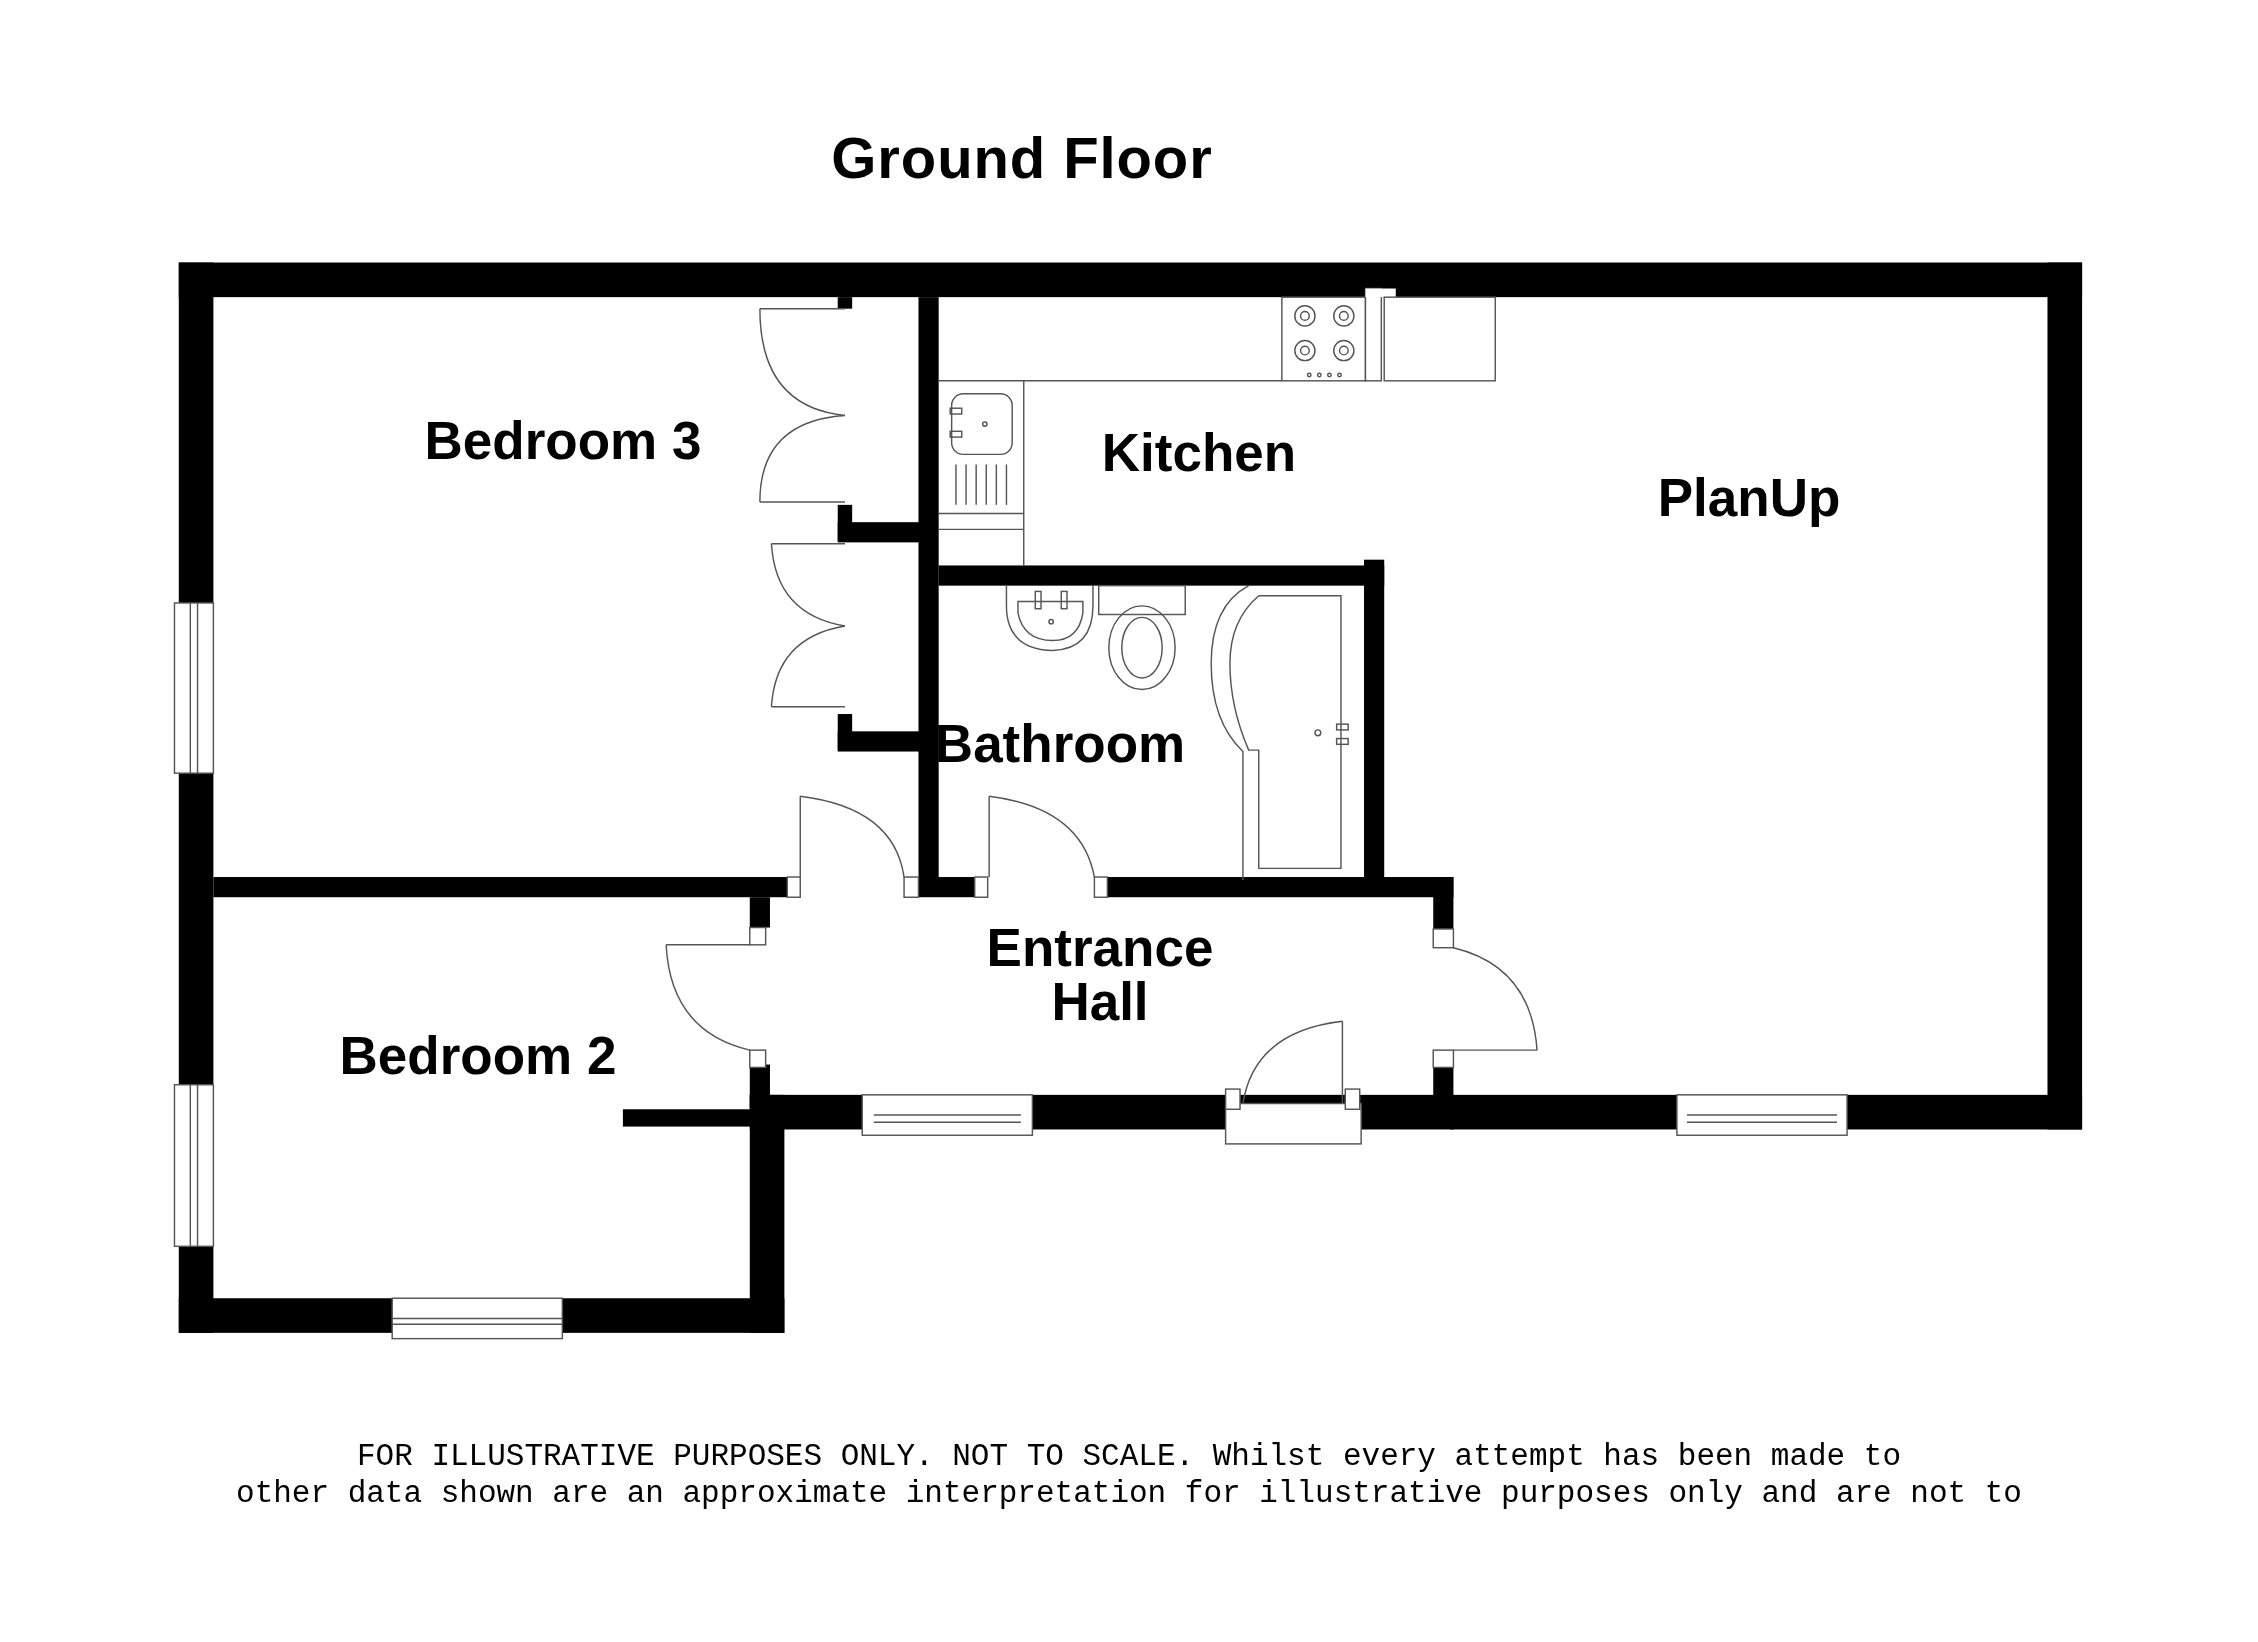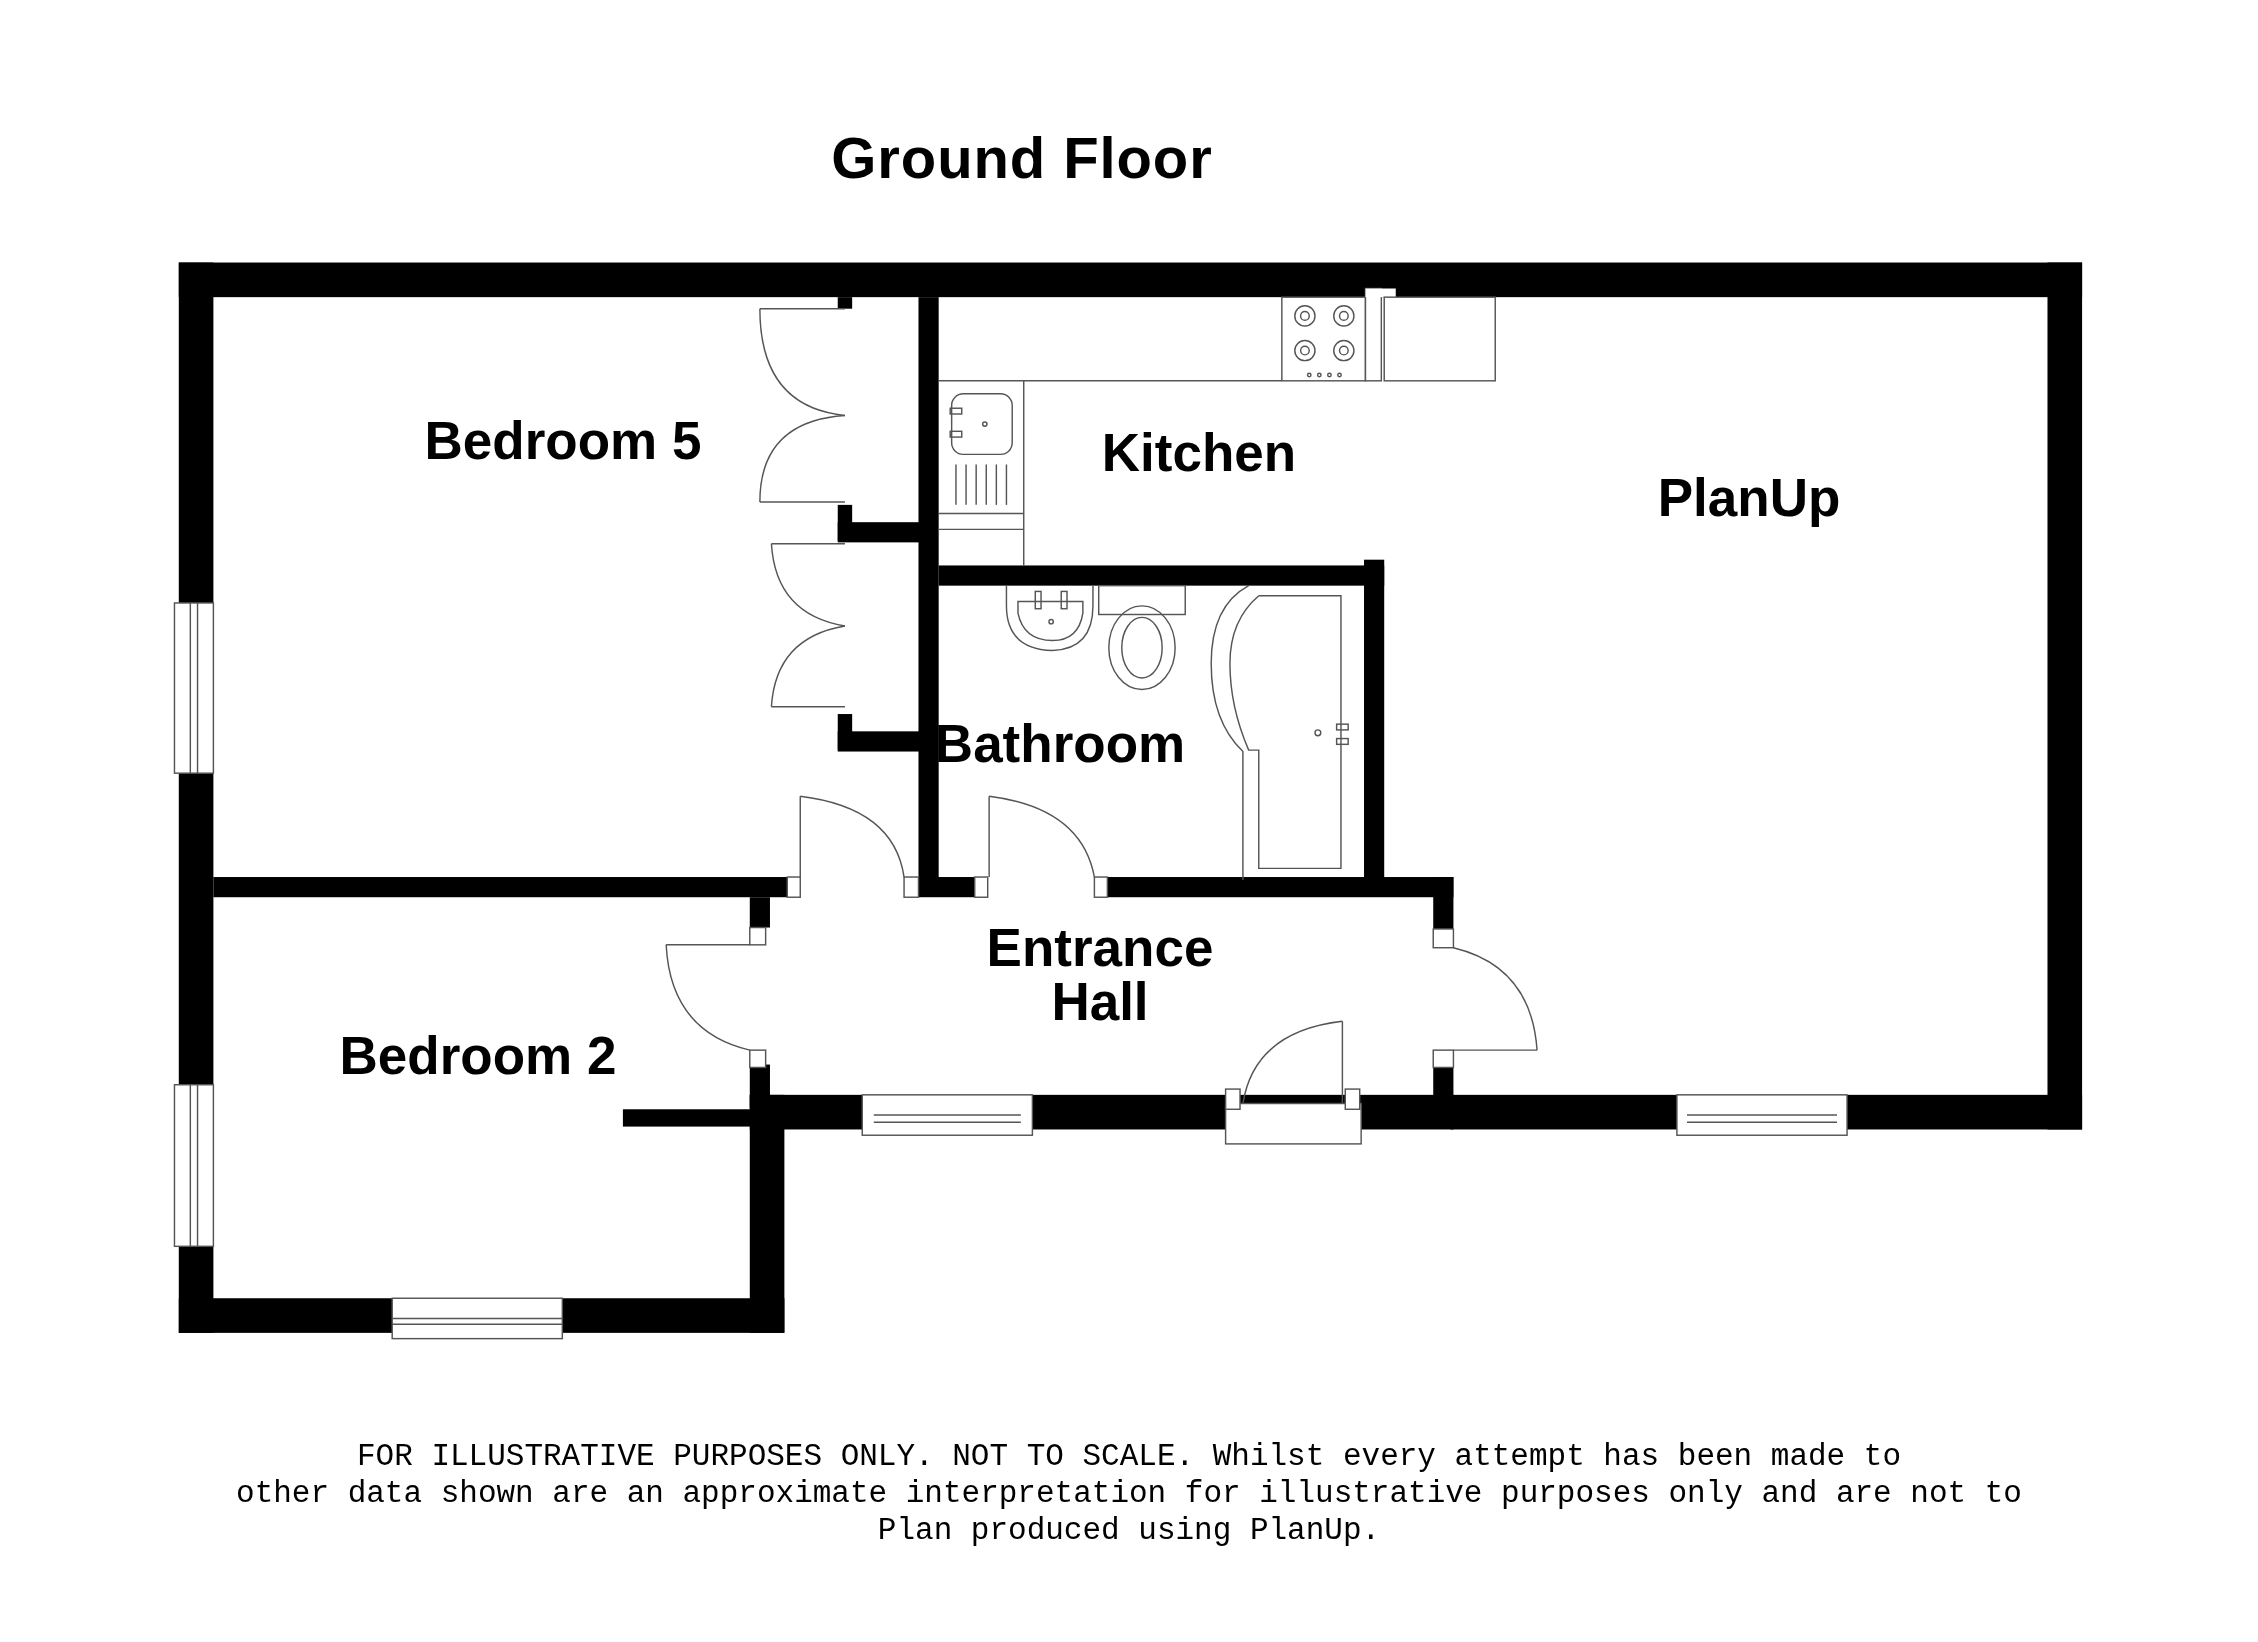--- a/index.html
+++ b/index.html
@@ -168,26 +168,25 @@
     <path d="M866 406 Q840 420 840 460 Q840 500 862 521 L862 610"></path>
     <path d="M873 413 L930 413 L930 602 L873 602 L873 520 L866 520 Q853 490 853 460 Q853 430 873 413"></path>
     <circle cx="914" cy="508" r="2"></circle>
     <rect x="927" y="502" width="8" height="4"></rect>
       <rect x="927" y="512" width="8" height="4"></rect>
   </g>
 </svg>
 
 <div class="title">Ground Floor</div>
 
-<div class="room-label" style="left:563px;top:413px;">Bedroom 5</div>
+<div class="room-label" style="left:563px;top:413px;">Bedroom 3</div>
 <div class="room-label" style="left:1199px;top:425px;">Kitchen</div>
 <div class="room-label" style="left:1749px;top:470px;">PlanUp</div>
 <div class="room-label" style="left:1060px;top:716px;">Bathroom</div>
 <div class="room-label" style="left:1100px;top:920px;">Entrance</div>
 <div class="room-label" style="left:1100px;top:974px;">Hall</div>
 <div class="room-label" style="left:478px;top:1028px;">Bedroom 2</div>
 
 <div class="footer">
   <div>FOR ILLUSTRATIVE PURPOSES ONLY. NOT TO SCALE.  Whilst every attempt has been made to</div>
   <div>other data shown are an approximate interpretation for illustrative purposes only and are not to</div>
-  <div>Plan produced using PlanUp.</div>
 </div>
 
 
 </body></html>

